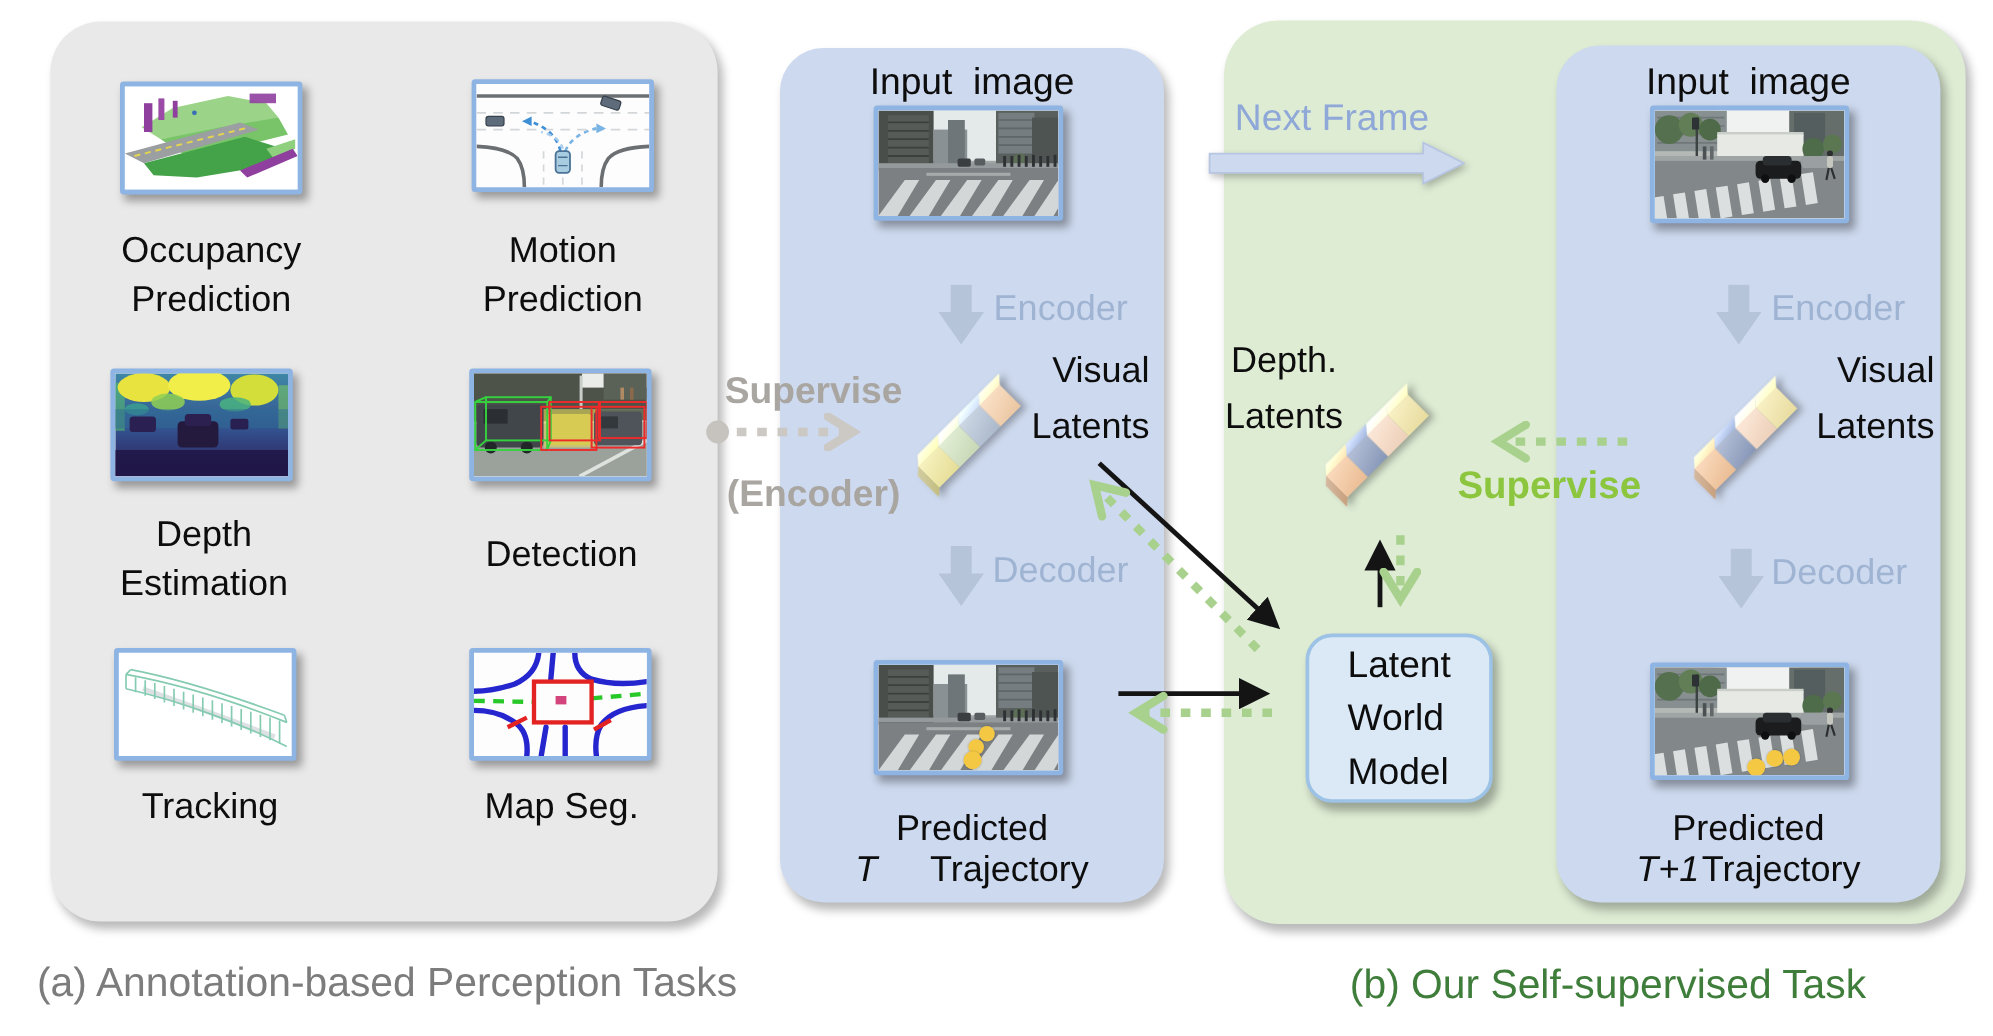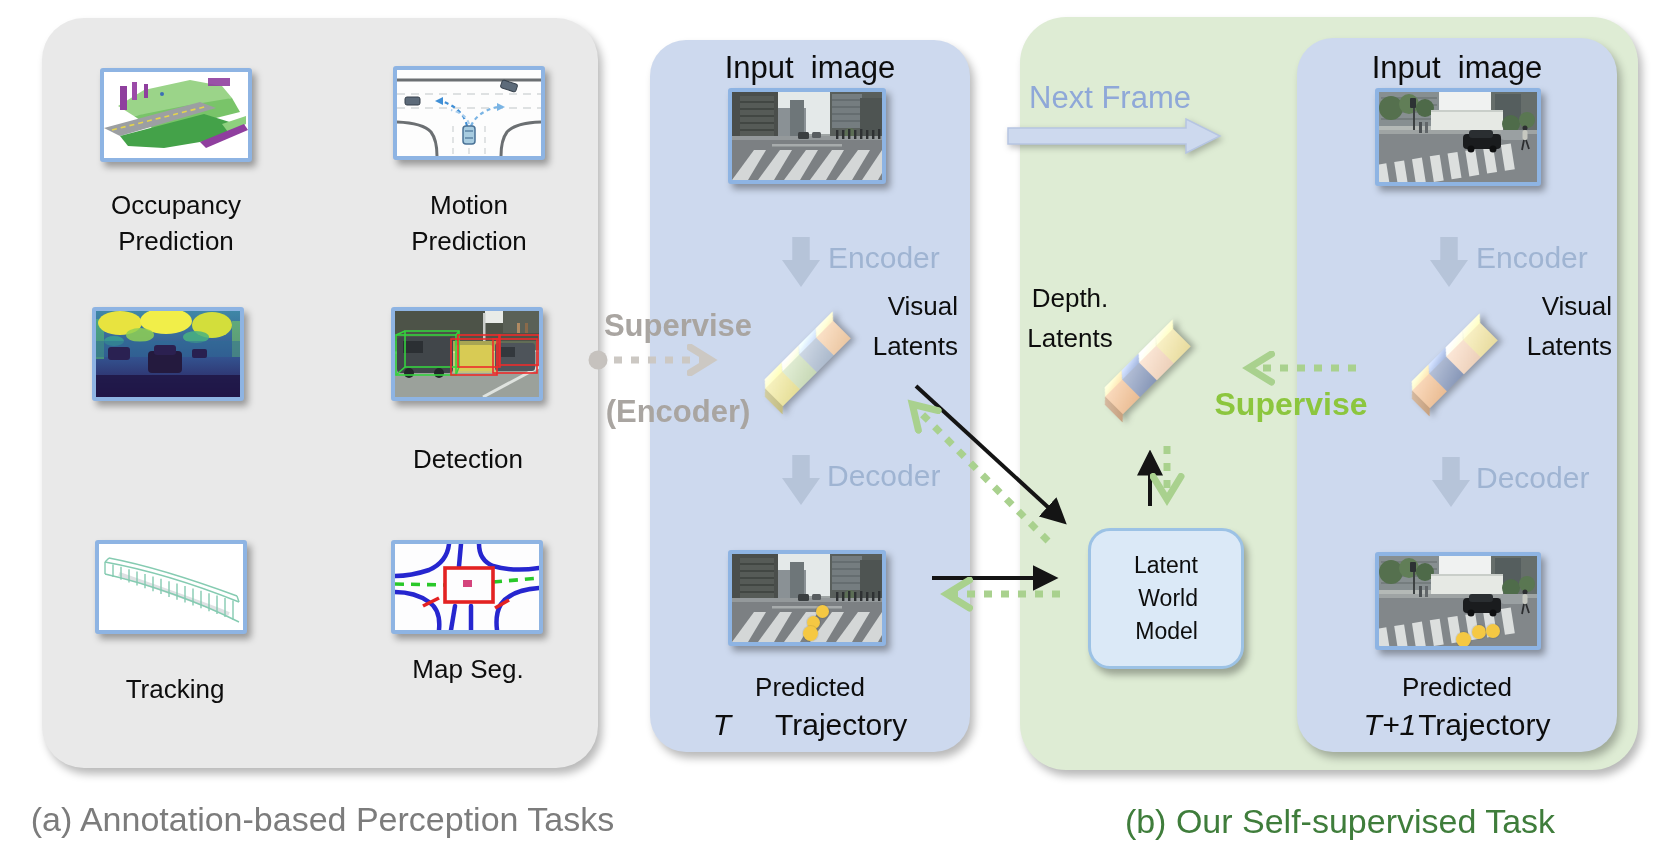--- a/index.html
+++ b/index.html
@@ -4,21 +4,21 @@
 <style>
   html,body{margin:0;padding:0;background:#ffffff;}
   #canvas{position:relative;width:1661px;height:863px;background:#ffffff;overflow:hidden;
           font-family:"Liberation Sans", sans-serif;color:#0d0d0d;}
   .panel{position:absolute;box-shadow:4px 6px 8px rgba(0,0,0,.28);}
   #panel-gray{left:42px;top:18px;width:556px;height:750px;border-radius:42px;}
   #panel-mid{left:650px;top:40px;width:320px;height:712px;border-radius:36px;}
   #panel-green{left:1020px;top:17px;width:618px;height:753px;border-radius:46px;}
   #panel-right{left:1297px;top:38px;width:320px;height:714px;border-radius:36px;}
 
-  .lbl{position:absolute;text-align:center;font-size:26px;line-height:1.38;white-space:pre-line;z-index:6;}
+  .lbl{position:absolute;text-align:center;font-size:30px;line-height:1.38;white-space:pre-line;z-index:6;}
   .title{position:absolute;text-align:center;font-size:31px;white-space:pre;z-index:6;}
   .cap{position:absolute;text-align:center;font-size:34px;z-index:6;}
 
   .thumb{position:absolute;border:4px solid #8eb4e3;border-radius:3px;background:#fff;
          box-shadow:4px 5px 7px rgba(0,0,0,.35);overflow:hidden;z-index:5;}
   .thumb svg{display:block;width:100%;height:100%;}
   .tdot{position:absolute;border-radius:50%;background:#f5c843;box-shadow:0 0 0 1px rgba(0,0,0,.08);z-index:7;}
 
   .blockarrow{position:absolute;width:38px;height:50px;background:#b6c4d9;z-index:5;
     clip-path:polygon(27% 0,73% 0,73% 46%,100% 46%,50% 100%,0 46%,27% 46%);}
@@ -32,21 +32,21 @@
        filter:brightness(1.22);transform:skewX(-42deg);transform-origin:bottom left;}
   .seg:first-child::after{content:"";position:absolute;left:-6px;top:0;width:6px;height:100%;background:inherit;
        filter:brightness(.85);transform:skewY(-42deg);transform-origin:top right;}
 
   .sup-gray{position:absolute;font-size:31px;font-weight:bold;text-align:center;z-index:7;}
   .sup-green{position:absolute;font-size:32px;font-weight:bold;text-align:center;z-index:7;}
 
   #wm-box{position:absolute;left:1088px;top:528px;width:150px;height:135px;border-radius:22px;
           border:3px solid #9cc2e5;box-shadow:4px 6px 7px rgba(0,0,0,.3);z-index:6;
           display:flex;align-items:center;justify-content:center;}
-  #wm-label{font-size:23px;line-height:1.44;text-align:right;white-space:pre-line;}
+  #wm-label{font-size:31px;line-height:1.44;text-align:left;white-space:pre-line;}
 
   .right-align{text-align:right;}
   .two-line{line-height:1.55;}
   .traj-line{position:absolute;display:flex;justify-content:center;align-items:baseline;font-size:30px;z-index:6;}
   .traj-line i{font-style:italic;}
 
   #overlay{position:absolute;left:0;top:0;width:1661px;height:863px;z-index:4;pointer-events:none;}
   .nf-arrow{filter:drop-shadow(2px 3px 3px rgba(0,0,0,.25));}
 </style>
 </head>
@@ -255,22 +255,24 @@
         <path d="M100,64 L114,56"></path>
       </g>
       <rect x="68" y="36" width="9" height="7" fill="#d4447c"></rect>
     </svg>
   </div>
 
   <div class="lbl" style="left:60px;top:188px;width:232px;">Occupancy
 Prediction</div>
   <div class="lbl" style="left:353px;top:188px;width:232px;">Motion
 Prediction</div>
+  <div class="lbl" style="left:55px;top:425px;width:230px;">Depth
+Estimation</div>
   <div class="lbl" style="left:353px;top:442px;width:230px;">Detection</div>
-  <div class="lbl" style="left:60px;top:652px;width:230px;margin-top:20px;">Tracking</div>
+  <div class="lbl" style="left:60px;top:652px;width:230px;">Tracking</div>
   <div class="lbl" style="left:353px;top:652px;width:230px;">Map Seg.</div>
 
   <div class="cap" style="left: 1040px; top: 802px; width: 600px; color: rgb(63, 125, 59);">(b) Our Self-supervised Task</div>
   <div class="cap" style="left: 10px; top: 800px; width: 625px; color: rgb(124, 124, 124);">(a) Annotation-based Perception Tasks</div>
 
   <div class="title" style="left:650px;top:50px;width:320px;">Input  image</div>
 
   <div class="thumb" style="left:728px;top:88px;width:150px;height:88px;">
     <svg viewBox="0 0 150 88" preserveAspectRatio="none">
       <rect width="150" height="88" fill="#9fa5a5"></rect>

